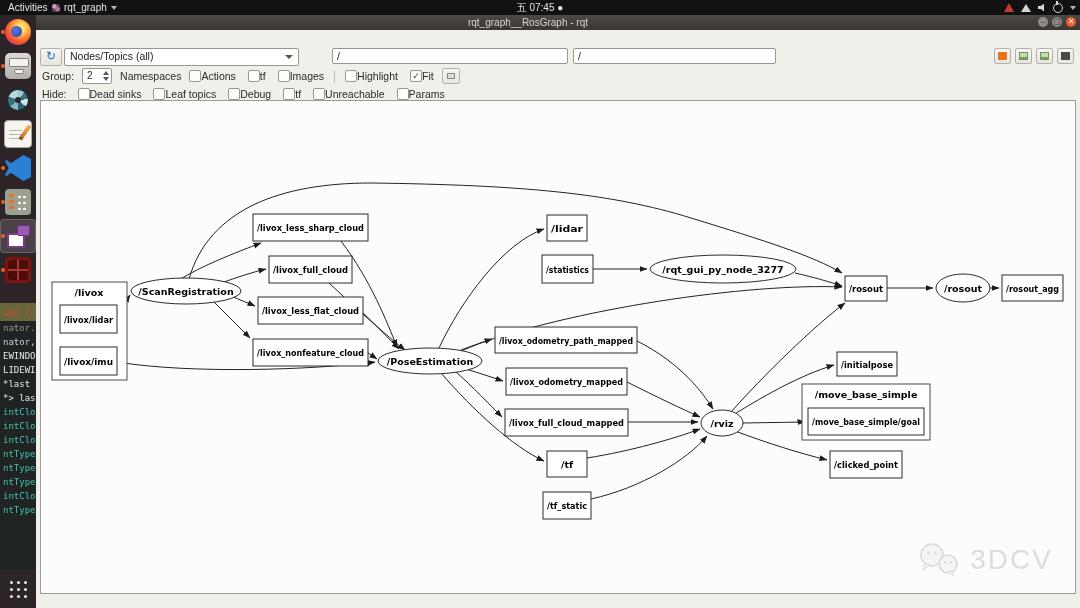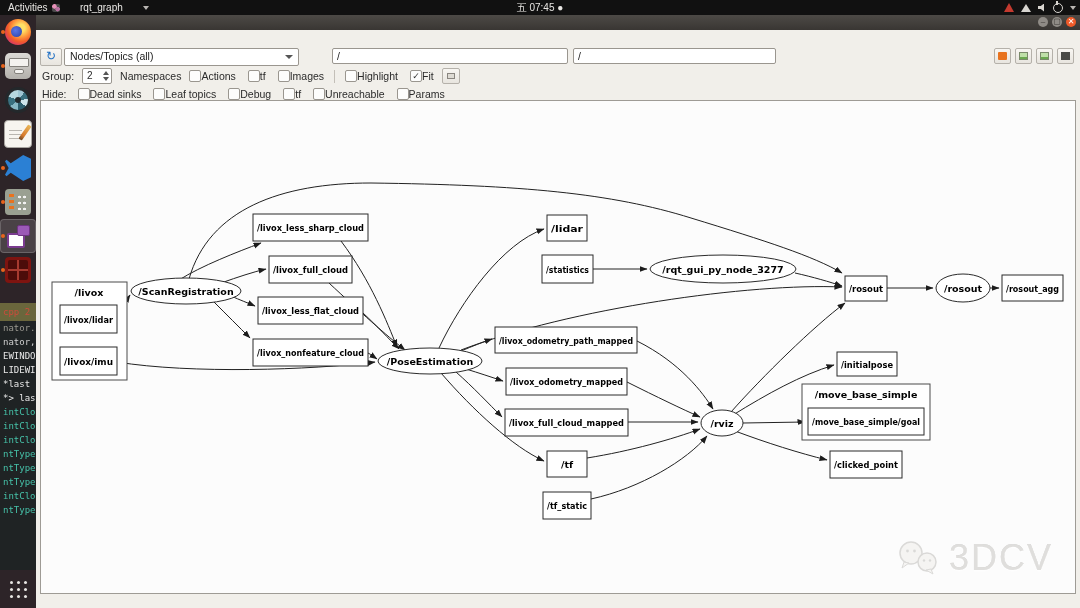--- a/index.html
+++ b/index.html
@@ -2,21 +2,21 @@
 <html><head>
 <meta charset="utf-8">
 <style>
   html,body{margin:0;padding:0;}
   body{width:1080px;height:608px;overflow:hidden;font-family:"Liberation Sans",sans-serif;background:#c9c5bd;position:relative;}
   .screen{position:absolute;inset:0;}
 
   
   .topbar{position:absolute;left:0;top:0;width:1080px;height:15px;background:#111111;color:#e8e6e3;font-size:10px;z-index:50;}
   .topbar .activities{position:absolute;left:8px;top:1px;line-height:13px;}
-  .topbar .appmenu{position:absolute;left:52px;top:1px;line-height:13px;display:flex;align-items:center;gap:20px;}
+  .topbar .appmenu{position:absolute;left:52px;top:1px;line-height:13px;display:flex;align-items:center;gap:4px;}
   .appmenu .appicon{width:8px;height:8px;border-radius:2px;background:
      radial-gradient(circle at 30% 30%, #e58fb7 0 2px, transparent 2.5px),
      radial-gradient(circle at 70% 65%, #b76fa0 0 2px, transparent 2.5px),#4a4a4a;}
   .caret-down{width:0;height:0;border-left:3px solid transparent;border-right:3px solid transparent;border-top:4px solid #b9b6b2;display:inline-block;}
   .topbar .clock{position:absolute;left:50%;transform:translateX(-50%);top:1px;line-height:13px;white-space:nowrap;}
   .tray{position:absolute;right:4px;top:0;height:15px;display:flex;align-items:center;gap:7px;}
   .warn-tri{width:0;height:0;border-left:5px solid transparent;border-right:5px solid transparent;border-bottom:9px solid #c43a2f;}
   .net-ico{width:0;height:0;border-left:5px solid transparent;border-right:5px solid transparent;border-bottom:8px solid #d8d5d0;}
   .vol-ico{width:8px;height:8px;background:#d8d5d0;clip-path:polygon(0 30%,35% 30%,75% 0,75% 100%,35% 70%,0 70%);}
   .pwr-ico{width:8px;height:8px;border:1.4px solid #d8d5d0;border-radius:50%;position:relative;}
@@ -102,21 +102,21 @@
   .canvas{position:absolute;left:4px;top:70px;width:1034px;height:492px;background:#fcfcfc;border:1px solid #9e9b95;}
   .graph-svg{position:absolute;inset:0;}
   .edge{fill:none;stroke:#222;stroke-width:1;}
   .gnode-box{fill:#fff;stroke:#2b2b2b;stroke-width:1;}
   .gnode-ellipse{fill:#fff;stroke:#2b2b2b;stroke-width:1;}
   .gnode-container{fill:#fff;stroke:#4a4a4a;stroke-width:1;}
   .glabel{fill:#000;font-family:"DejaVu Sans",sans-serif;font-weight:bold;font-size:9.5px;text-anchor:middle;}
 
   
   .watermark{position:absolute;right:22px;bottom:14px;display:flex;align-items:center;gap:2px;opacity:.95;}
-  .watermark .wm-text{font-size:36px;font-weight:400;color:#dedddb;letter-spacing:2px;text-shadow:0 1px 1px #ffffff,0 -0.5px 0 #c9c8c6;}
+  .watermark .wm-text{font-size:28px;font-weight:400;color:#dedddb;letter-spacing:2px;text-shadow:0 1px 1px #ffffff,0 -0.5px 0 #c9c8c6;}
 </style>
 </head>
 <body>
 
 <div class="screen">
 
   <div class="topbar">
     <span class="activities">Activities</span>
     <span class="appmenu">
       <span class="appicon"></span>
@@ -184,20 +184,21 @@
           <div class="code-line" style="color: rgb(70, 194, 169);">intClo</div>
           <div class="code-line" style="color: rgb(70, 194, 169);">ntType</div>
         </div>
     </div>
     <div class="show-apps">
         <span class="grid9"></span>
       </div>
   </div>
 
   <div class="titlebar">
+    <div class="title">rqt_graph__RosGraph - rqt</div>
     <div class="winbtns">
       <span class="wbtn">–</span>
       <span class="wbtn">▢</span>
       <span class="wbtn close">✕</span>
     </div>
   </div>
 
   <div class="window">
 
 

